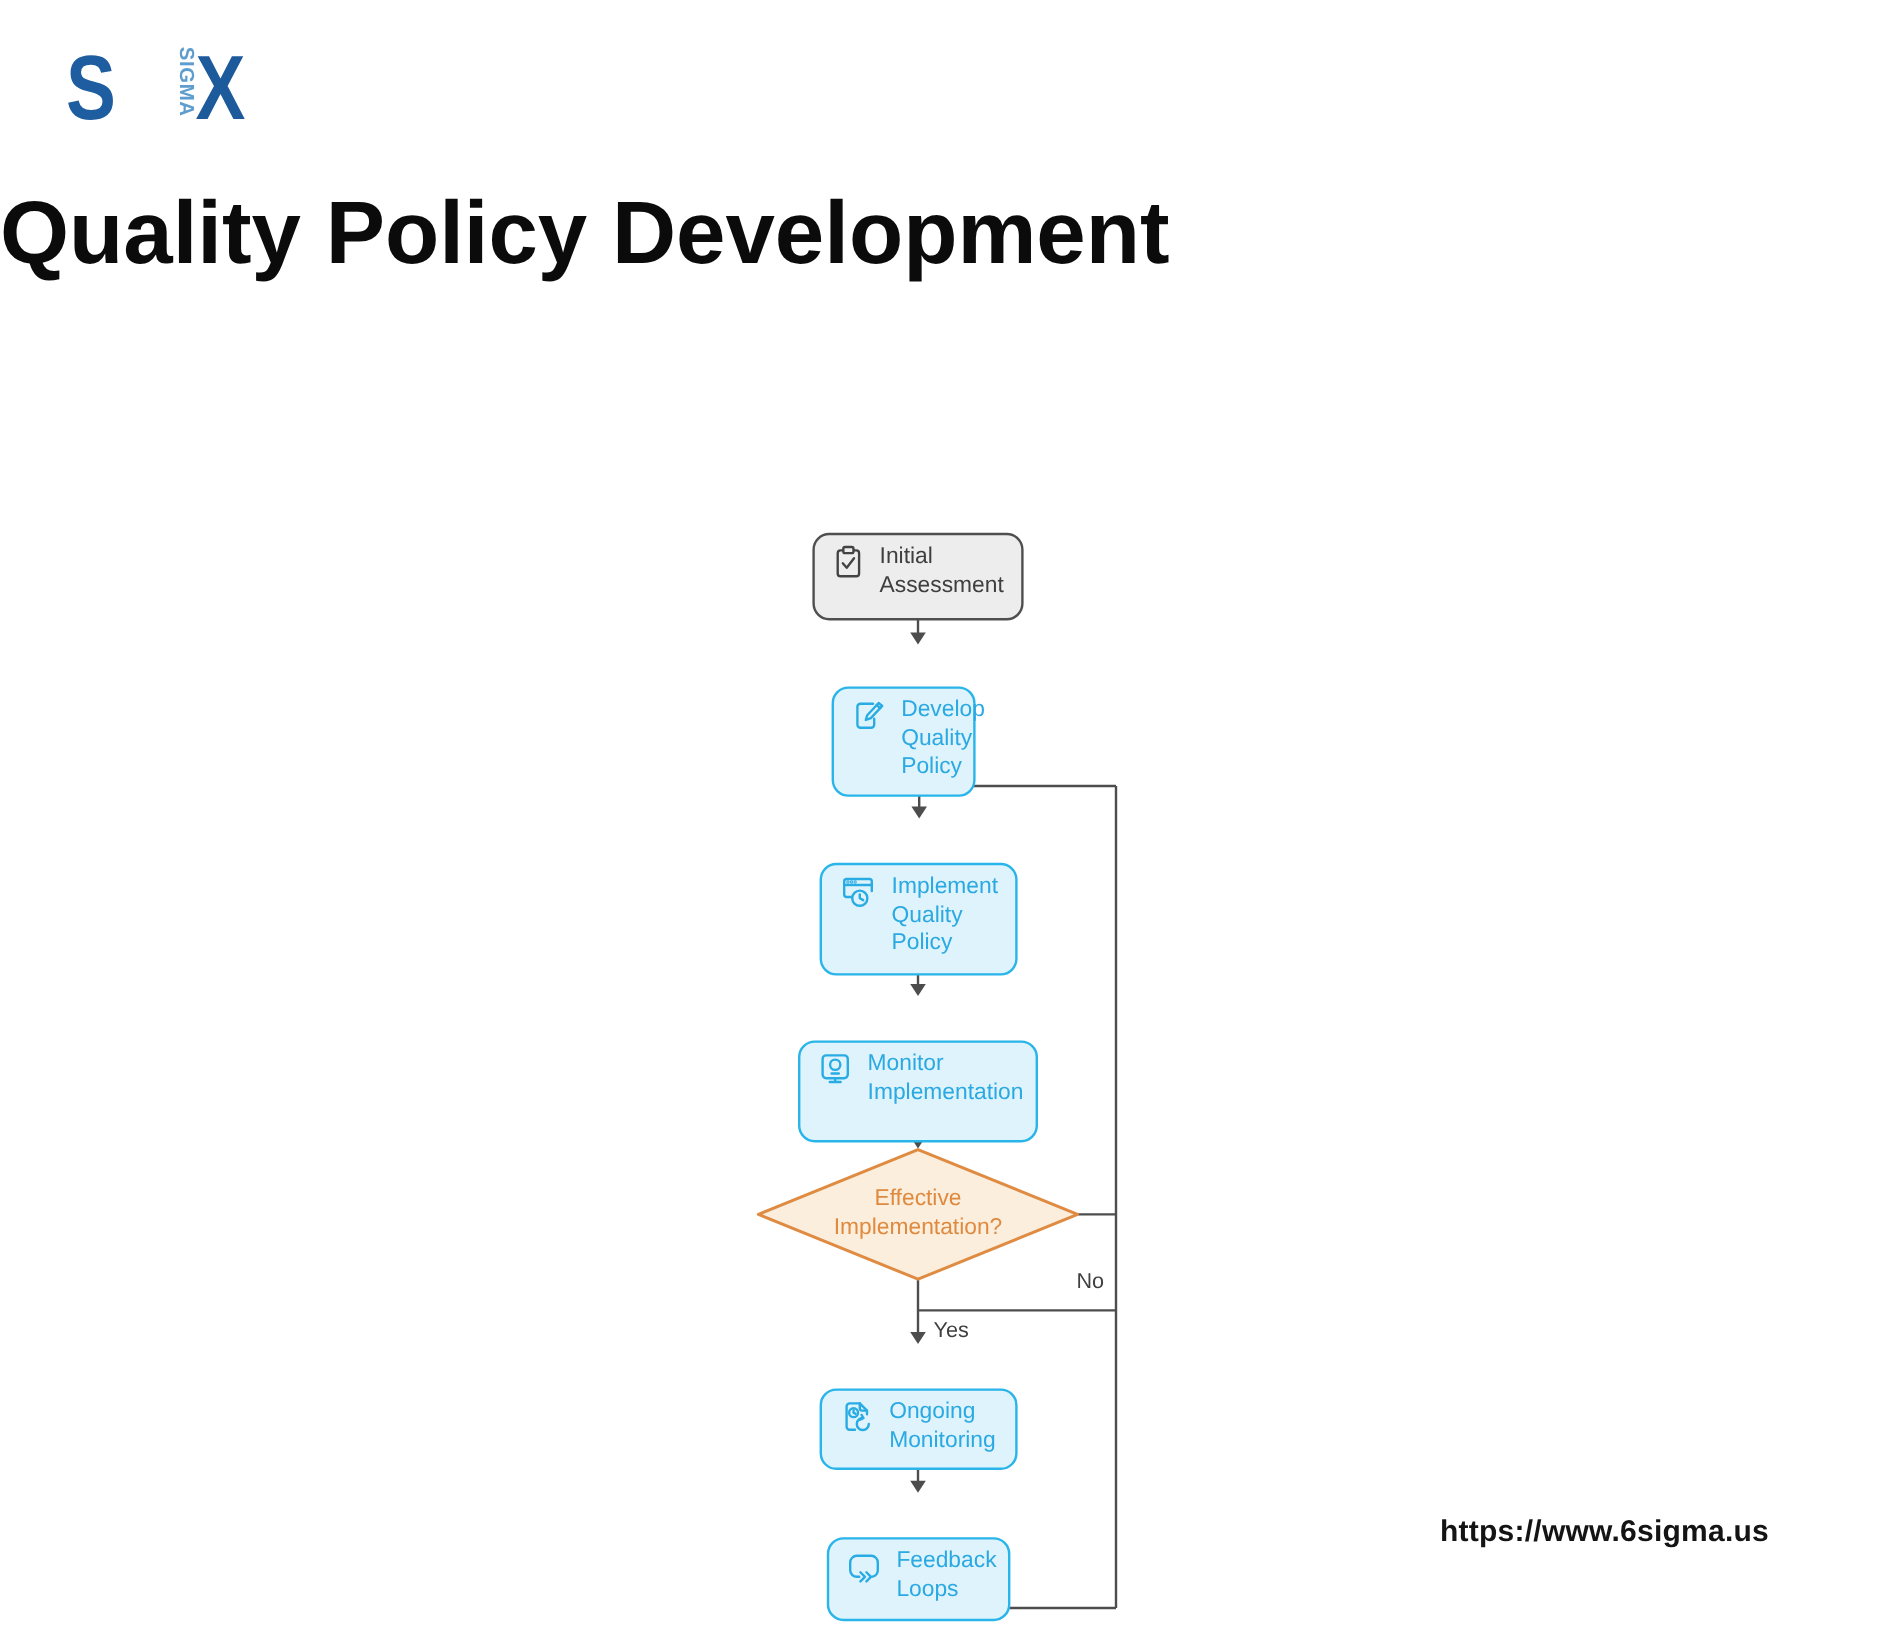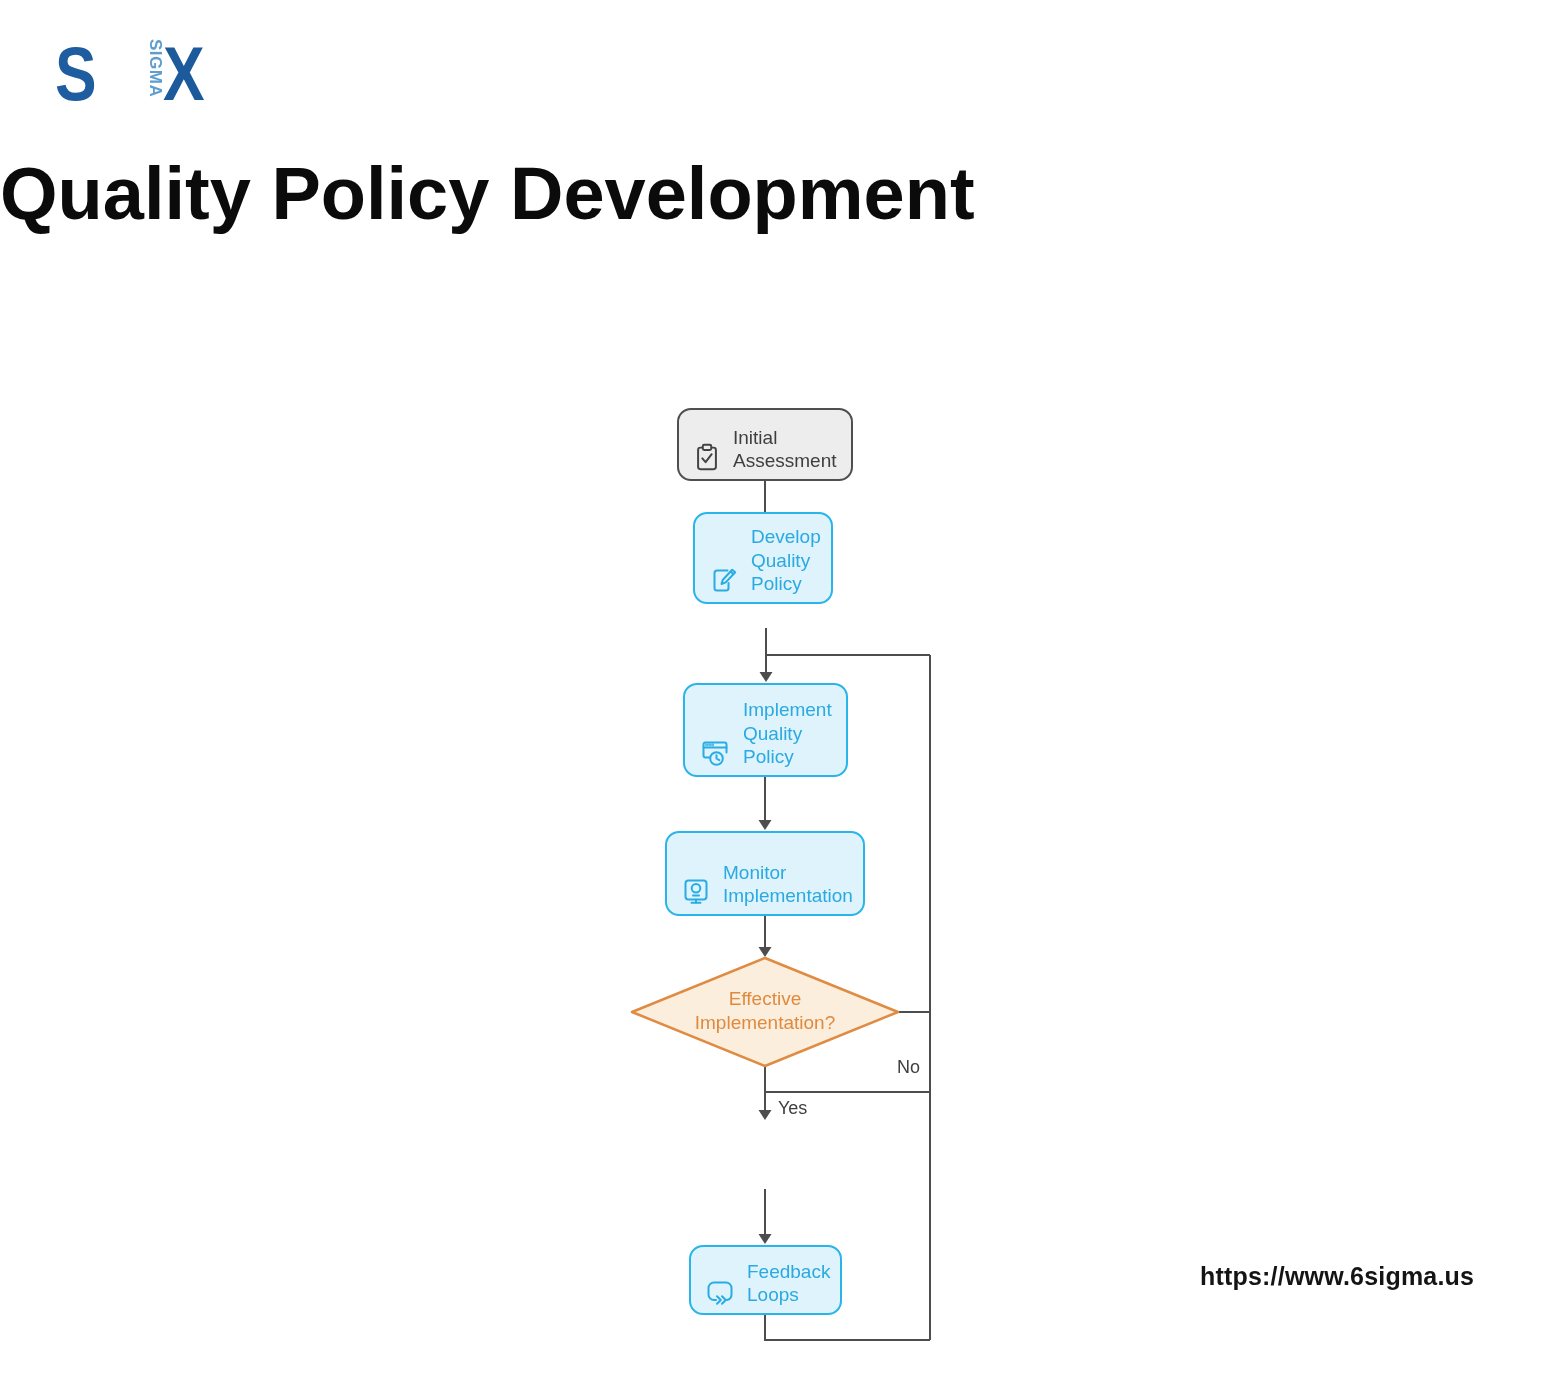--- a/index.html
+++ b/index.html
@@ -29,30 +29,30 @@
   }
   
   .footer-url{
     position:absolute;left:1200px;top:1262px;
     font-weight:700;font-size:25px;color:#141414;letter-spacing:.2px;
   }
   
   .edges{position:absolute;left:0;top:0;z-index:1;}
   .node{
     position:absolute;z-index:2;box-sizing:border-box;
-    display:flex;align-items:flex-end;gap:11px;
-    border-radius:14px;padding:6px 10px 6px 13px;
+    display:flex;align-items:flex-start;gap:11px;
+    border-radius:14px;padding:6px 10px 6px 13px;margin-top:36px;
   }
   .node-blue{background:#def3fb;border:2px solid #29b4ea;color:#2aa9e2;}
   .node-gray{background:#ededed;border:2px solid #4f4f4f;color:#3f3f3f;}
   .node-label{font-size:19px;line-height:1.24;white-space:pre-line;}
   .node-icon{flex:0 0 auto;display:flex;align-items:center;}
   .node-icon svg{display:block;}
   #node-initial  {left:677px;top:408px;width:176px;height:73px;}
-  #node-develop  {left:693px;top:512px;width:140px;height:92px;}
+  #node-develop  {left:693px;top:536px;width:120px;height:92px;}
   #node-implement{left:683px;top:683px;width:165px;height:94px;}
   #node-monitor  {left:665px;top:831px;width:200px;height:85px;}
   #node-ongoing  {left:683px;top:1121px;width:165px;height:68px;}
   #node-feedback {left:689px;top:1245px;width:153px;height:70px;}
   .decision-label{
     position:absolute;z-index:2;left:665px;top:987px;width:200px;
     text-align:center;font-size:19px;line-height:1.28;color:#df8a3e;
     white-space:pre-line;
   }
   .edge-label{position:absolute;z-index:2;font-size:18px;color:#3f3f3f;margin-top:32px;}
@@ -156,20 +156,35 @@
         <circle cx="16" cy="12.3" r="4.3"></circle>
         <path d="M13 19.6 h6"></path>
         <path d="M16 23.5 v3"></path>
         <path d="M11.5 26.7 h9"></path>
       </svg>
     </span>
     <span class="node-label">Monitor
 Implementation</span>
   </div>
 
+  <div class="node node-blue" id="node-ongoing">
+    <span class="node-icon">
+      <svg width="32" height="32" viewBox="0 0 32 32" fill="none" stroke="#29ace4" stroke-width="2" stroke-linecap="round" stroke-linejoin="round">
+        <path d="M18.5 4.5 H10 a2.5 2.5 0 0 0 -2.5 2.5 v17 a2.5 2.5 0 0 0 2.5 2.5 h4.5"></path>
+        <path d="M18.5 4.5 V8.5 a2 2 0 0 0 2 2 h4"></path>
+        <path d="M18.5 4.5 L24.5 10.5 v3"></path>
+        <circle cx="13.3" cy="12.2" r="3.7"></circle>
+        <path d="M13.3 10.4 v1.8 l1.6 1"></path>
+        <path d="M26 21.7 a5 5 0 1 1 -4.6 -5"></path>
+        <path d="M18.9 18.2 l2.5 -1.5 -1.4 -2.6"></path>
+      </svg>
+    </span>
+    <span class="node-label">Ongoing
+Monitoring</span>
+  </div>
 
   <div class="node node-blue" id="node-feedback">
     <span class="node-icon">
       <svg width="32" height="32" viewBox="0 0 32 32" fill="none" stroke="#29ace4" stroke-width="2" stroke-linecap="round" stroke-linejoin="round">
         <path d="M12 25 H10 a5.5 5.5 0 0 1 -5.5 -5.5 v-6.5 a5.5 5.5 0 0 1 5.5 -5.5 h12 a5.5 5.5 0 0 1 5.5 5.5 v6.5 a5.5 5.5 0 0 1 -4.6 5.4"></path>
         <path d="M13 21.2 l3.8 3.8 -3.8 3.8"></path>
         <path d="M18 21.2 l3.8 3.8 -3.8 3.8"></path>
       </svg>
     </span>
     <span class="node-label">Feedback

